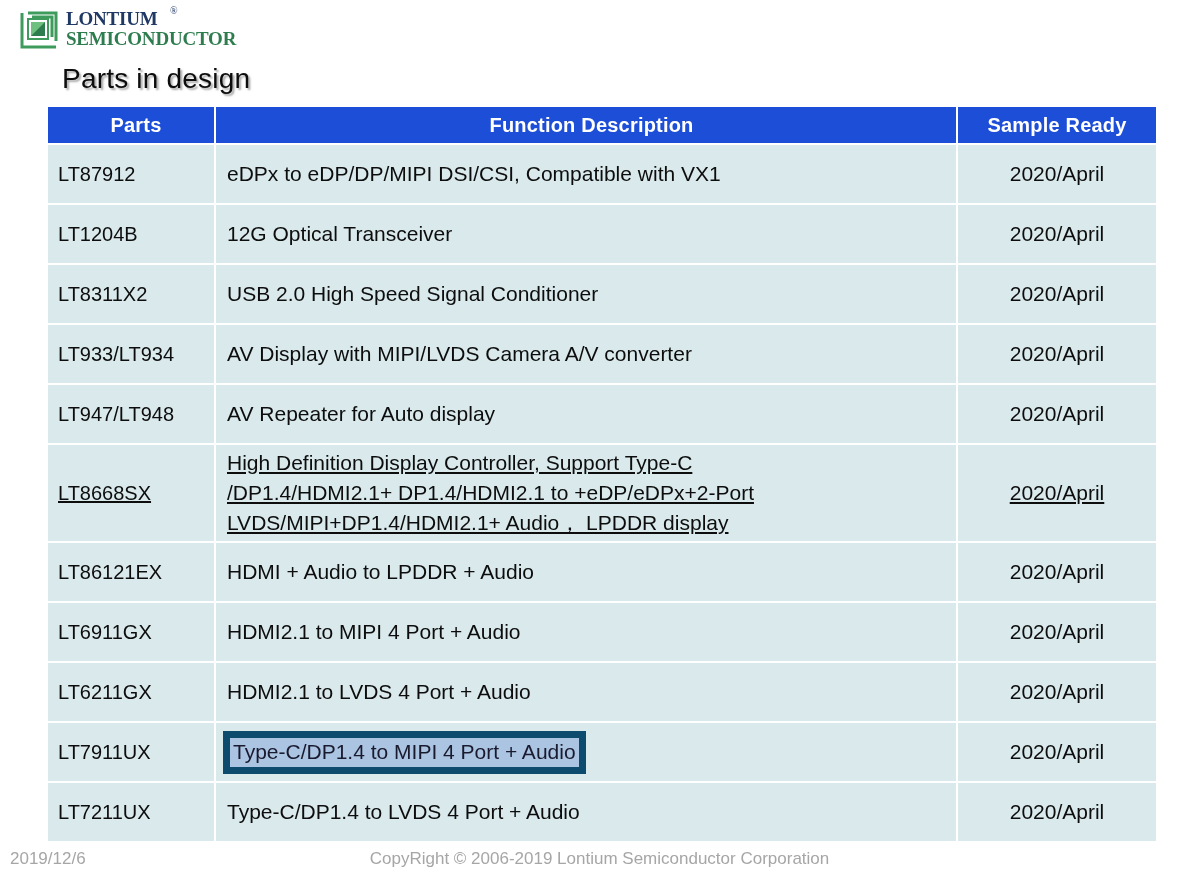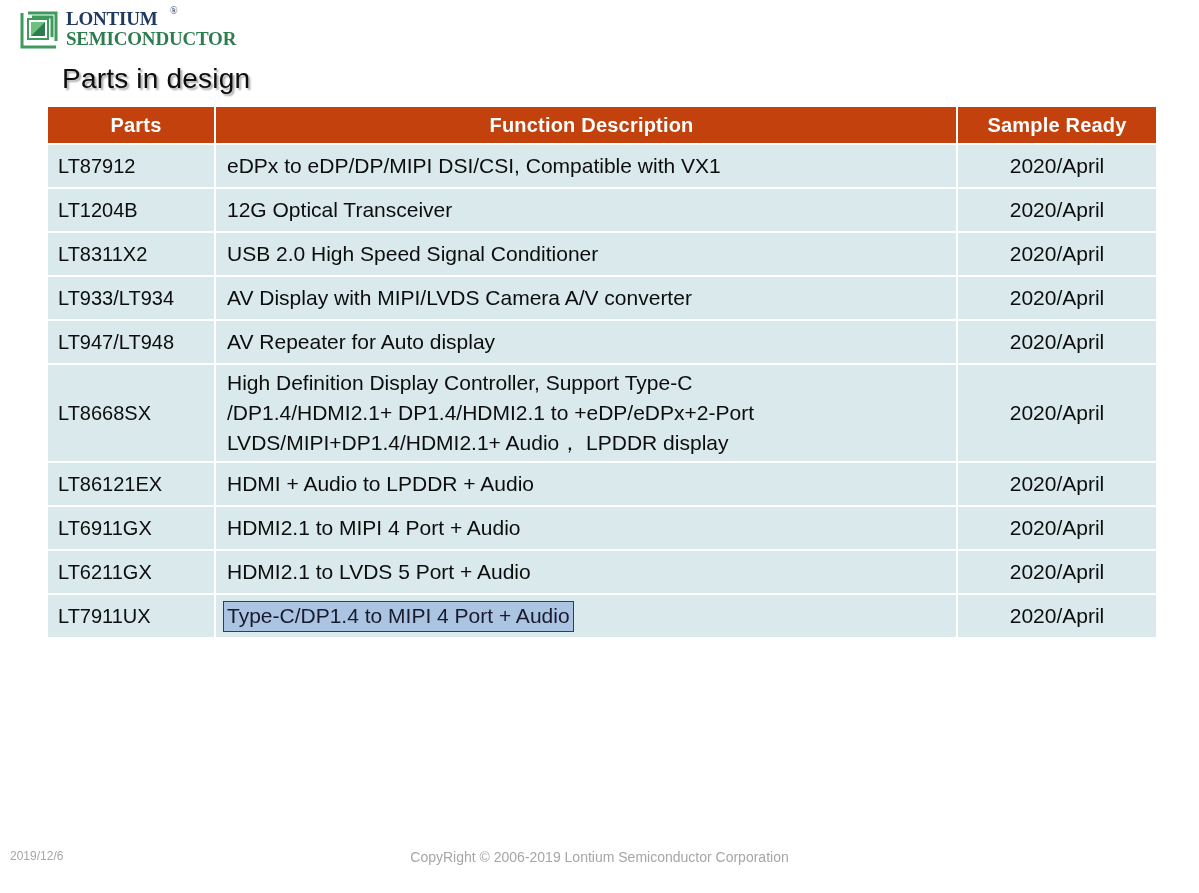--- a/index.html
+++ b/index.html
@@ -89,69 +89,69 @@
     border-collapse: separate;
     border-spacing: 2px 2px;
     table-layout: fixed;
   }
   table.parts th, table.parts td {
     vertical-align: middle;
     padding: 0;
   }
   
   .parts thead th {
-    background: #c2410c;
+    background: #1d4ed8;
     color: #ffffff;
     font-size: 20px;
     font-weight: 700;
     text-align: center;
     height: 36px;
     letter-spacing: 0.2px;
   }
   
   .parts tbody td {
     background: #d9e9ec;
     color: #0d0d0d;
     font-size: 21px;
-    height: 42px;
+    height: 58px;
   }
   .c-part   { width: 166px; text-align: left;   padding-left: 10px !important; font-size: 20px !important; }
   .c-desc   { width: 740px; text-align: left;   padding-left: 11px !important; }
   .c-sample { width: 198px; text-align: center; }
 
-  .parts tbody tr.tall td { height: 96px; }
+  .parts tbody tr.tall td { height: 96px; text-decoration: underline; }
   .desc-multi { line-height: 30px; }
 
   
   .selected {
     display: inline-block;
     background: #aac4e2;
-    border: 1px solid #0c4a6e;
+    border: 7px solid #0c4a6e;
     color: #1a1a2e;
     padding: 1px 3px 2px 3px;
     margin-left: -4px;
     line-height: 26px;
   }
 
   
   .footer-date {
     position: absolute;
     left: 10px;
     top: 849px;
-    font-size: 12px;
+    font-size: 17px;
     color: #a6a6a6;
     white-space: nowrap;
   }
   .footer-copy {
     position: absolute;
     left: 0;
     right: 0;
     top: 849px;
     text-align: center;
-    font-size: 14px;
+    font-size: 17px;
     color: #a6a6a6;
     white-space: nowrap;
   }
   .footer-page {
     position: absolute;
     right: 13px;
     top: 900px;
     font-size: 13px;
     color: #a6a6a6;
     font-family: Liberation Mono, monospace;
@@ -245,32 +245,37 @@
         </tr>
 
         <tr>
           <td class="c-part">LT6911GX</td>
           <td class="c-desc">HDMI2.1 to MIPI 4 Port + Audio</td>
           <td class="c-sample">2020/April</td>
         </tr>
 
         <tr>
           <td class="c-part">LT6211GX</td>
-          <td class="c-desc">HDMI2.1 to LVDS 5 Port + Audio</td>
+          <td class="c-desc">HDMI2.1 to LVDS 4 Port + Audio</td>
           <td class="c-sample">2020/April</td>
         </tr>
 
         <tr>
           <td class="c-part">LT7911UX</td>
           <td class="c-desc">
             <span class="selected">Type-C/DP1.4 to MIPI 4 Port + Audio</span>
           </td>
           <td class="c-sample">2020/April</td>
         </tr>
 
+        <tr>
+          <td class="c-part">LT7211UX</td>
+          <td class="c-desc">Type-C/DP1.4 to LVDS 4 Port + Audio</td>
+          <td class="c-sample">2020/April</td>
+        </tr>
 
       </tbody>
     </table>
   </div>
 
   <div class="footer-date">2019/12/6</div>
   <div class="footer-copy">CopyRight © 2006-2019 Lontium Semiconductor Corporation</div>
   <div class="footer-page">100</div>
 
 </div>

